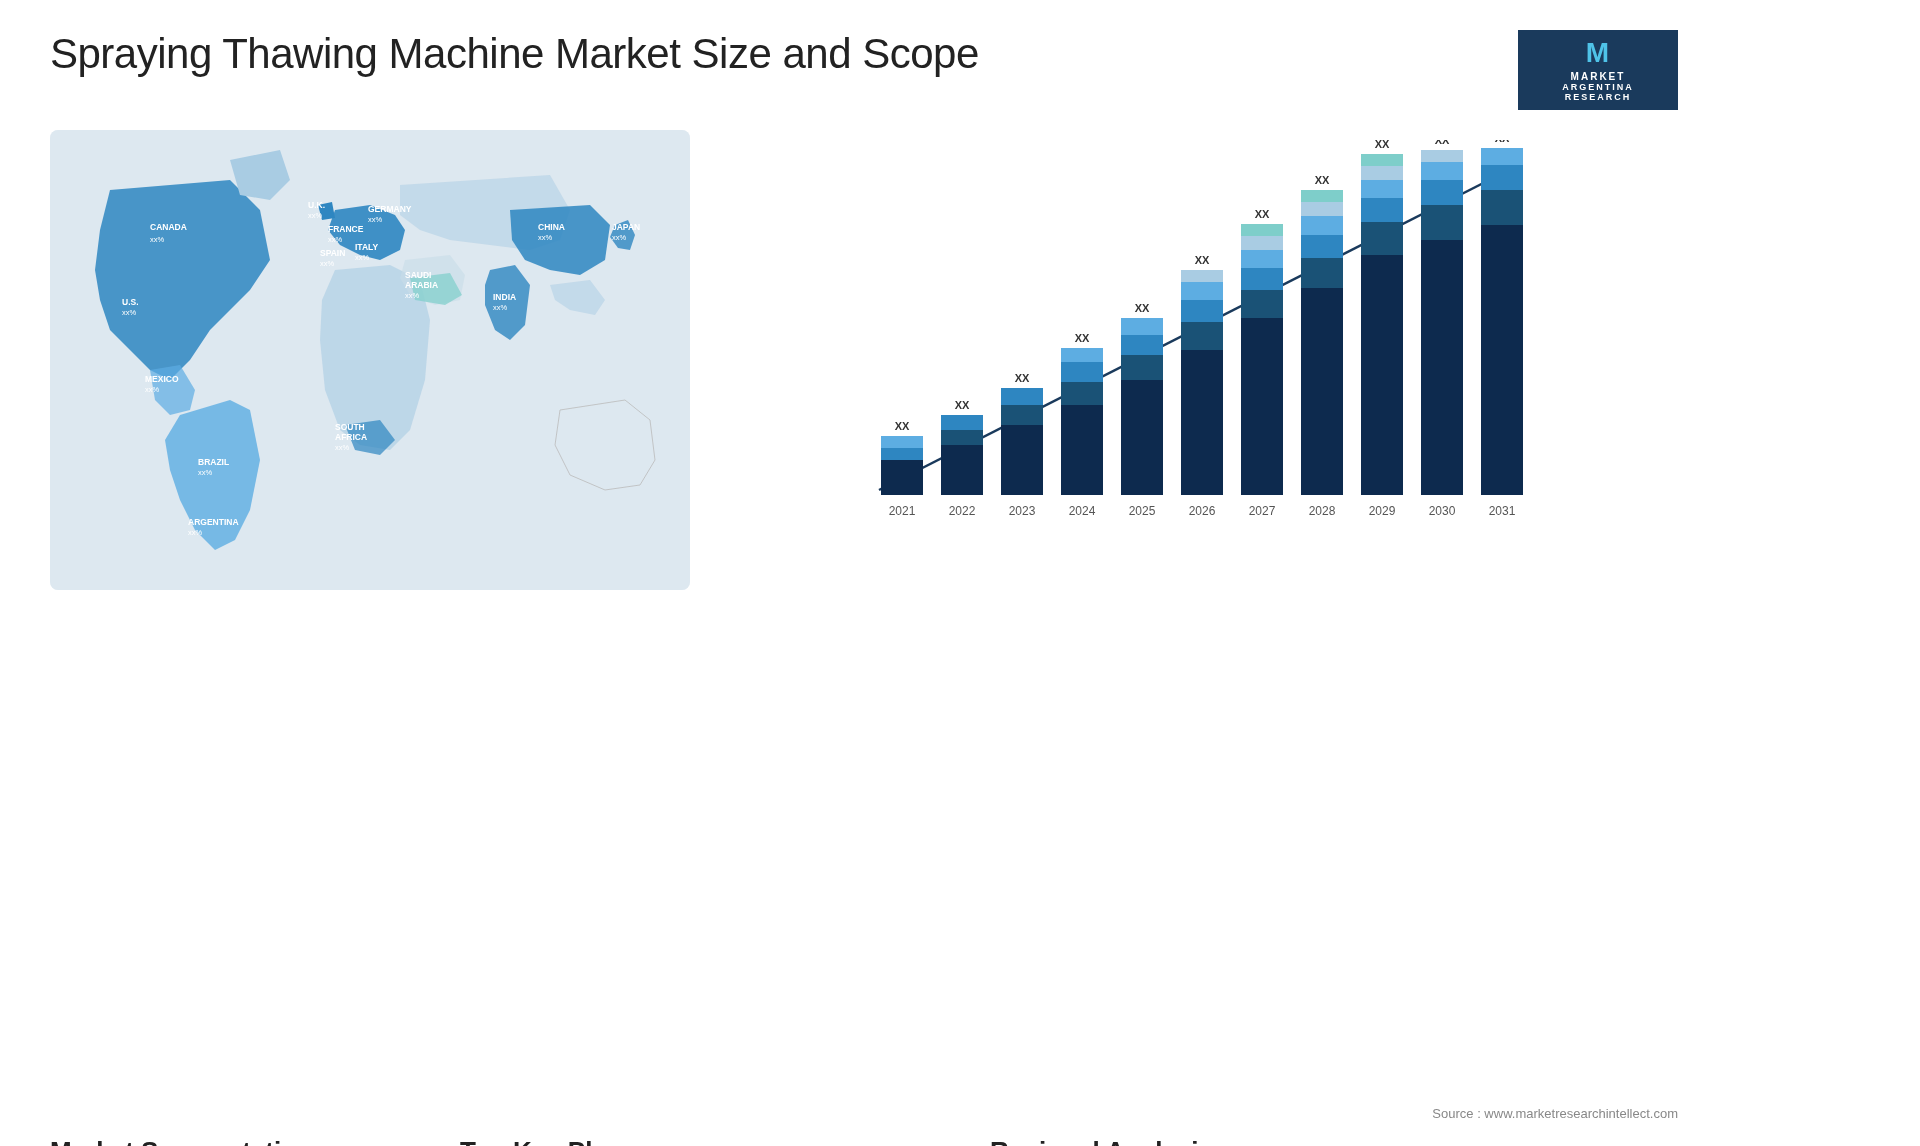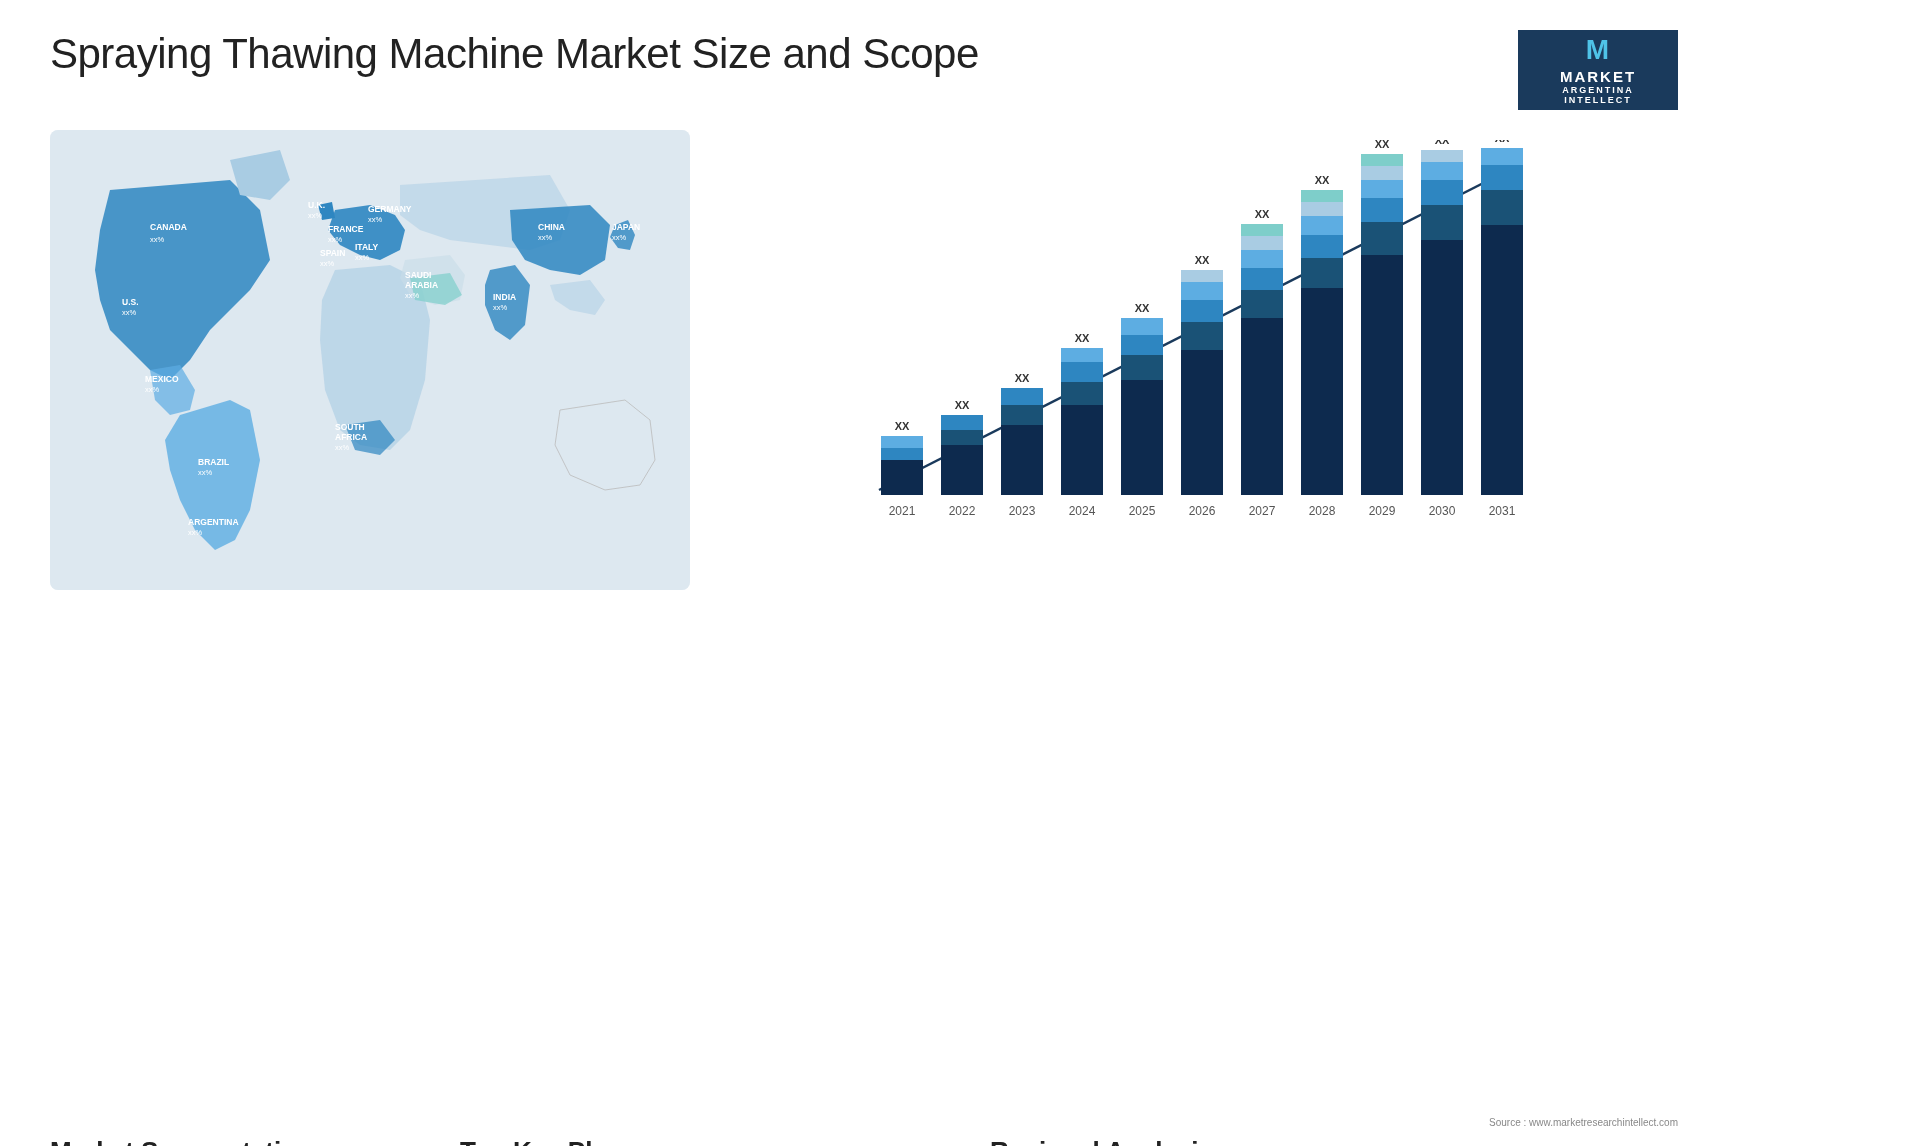--- a/index.html
+++ b/index.html
@@ -108,23 +108,23 @@
     .players-section {
       width: 500px;
       flex-shrink: 0;
     }
     
     .regional-section {
       flex: 1;
     }
     .source-text {
       position: absolute;
-      bottom: 18px;
+      bottom: 25px;
       right: 50px;
-      font-size: 10px;
+      font-size: 13px;
       color: #888;
     }
 
     
     .map-label {
       font-size: 8.5px;
       font-weight: bold;
       fill: #fff;
     }
     .map-label-small {
@@ -135,23 +135,23 @@
 </head>
 <body>
 
 <div class="page-container">
 
   <div class="header">
     <h1 class="page-title">Spraying Thawing Machine Market Size and Scope</h1>
     <div class="logo-container">
       <div class="logo-box">
         <div class="logo-m">M</div>
-        <div style="font-size:15px;letter-spacing:2px;margin-top:4px;">MARKET</div>
+        <div style="font-size:10px;letter-spacing:2px;margin-top:4px;">MARKET</div>
         <div style="font-size:9px;letter-spacing:2px;">ARGENTINA</div>
-        <div style="font-size:9px;letter-spacing:2px;">INTELLECT</div>
+        <div style="font-size:9px;letter-spacing:2px;">RESEARCH</div>
       </div>
     </div>
   </div>
 
   <div class="main-content">
 
     <div class="map-section">
       <div class="map-container">
         <svg viewBox="0 0 640 460" xmlns="http://www.w3.org/2000/svg" class="world-map-svg">
 

